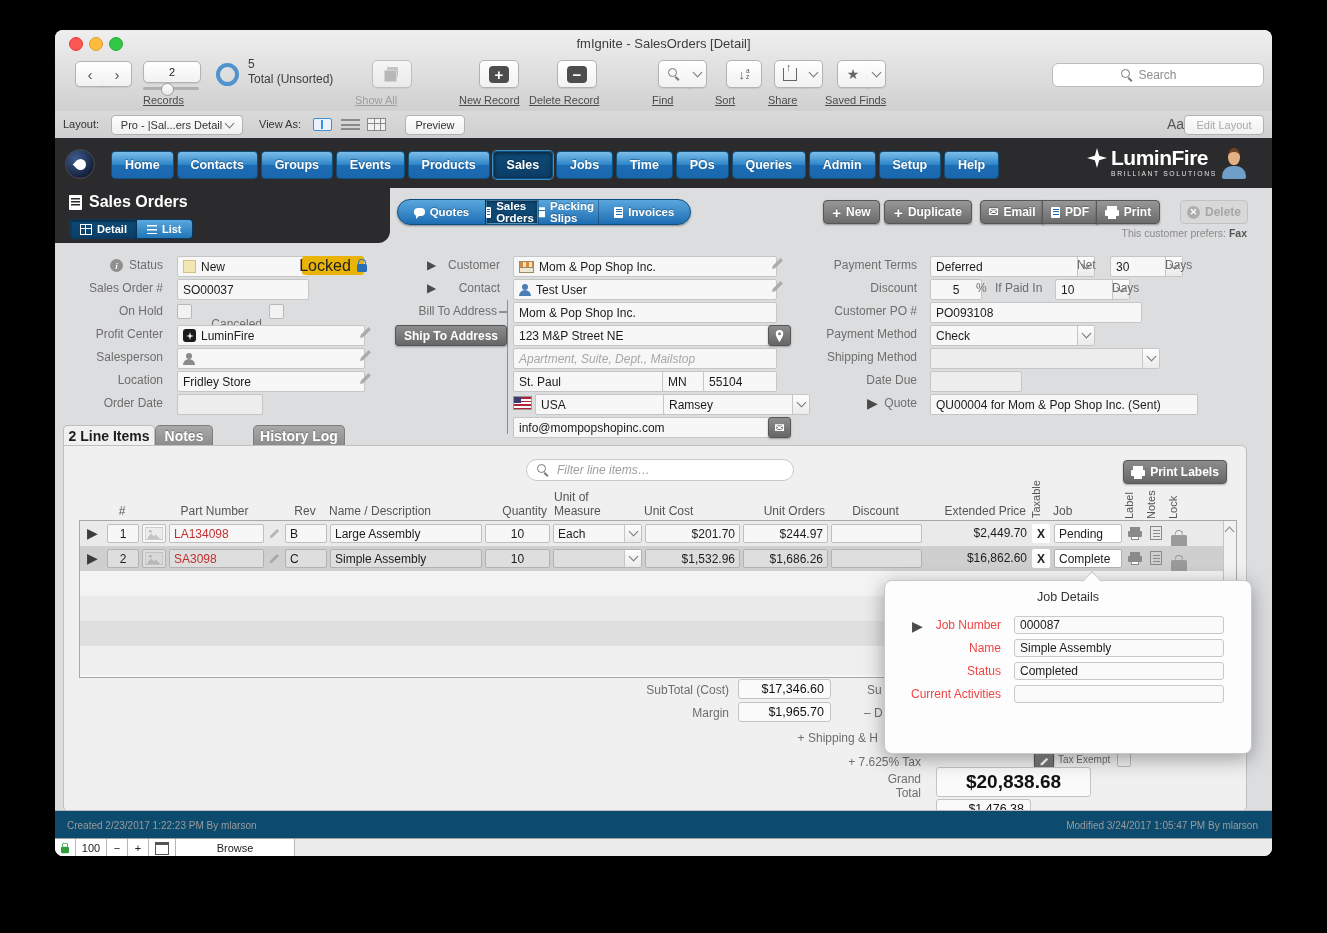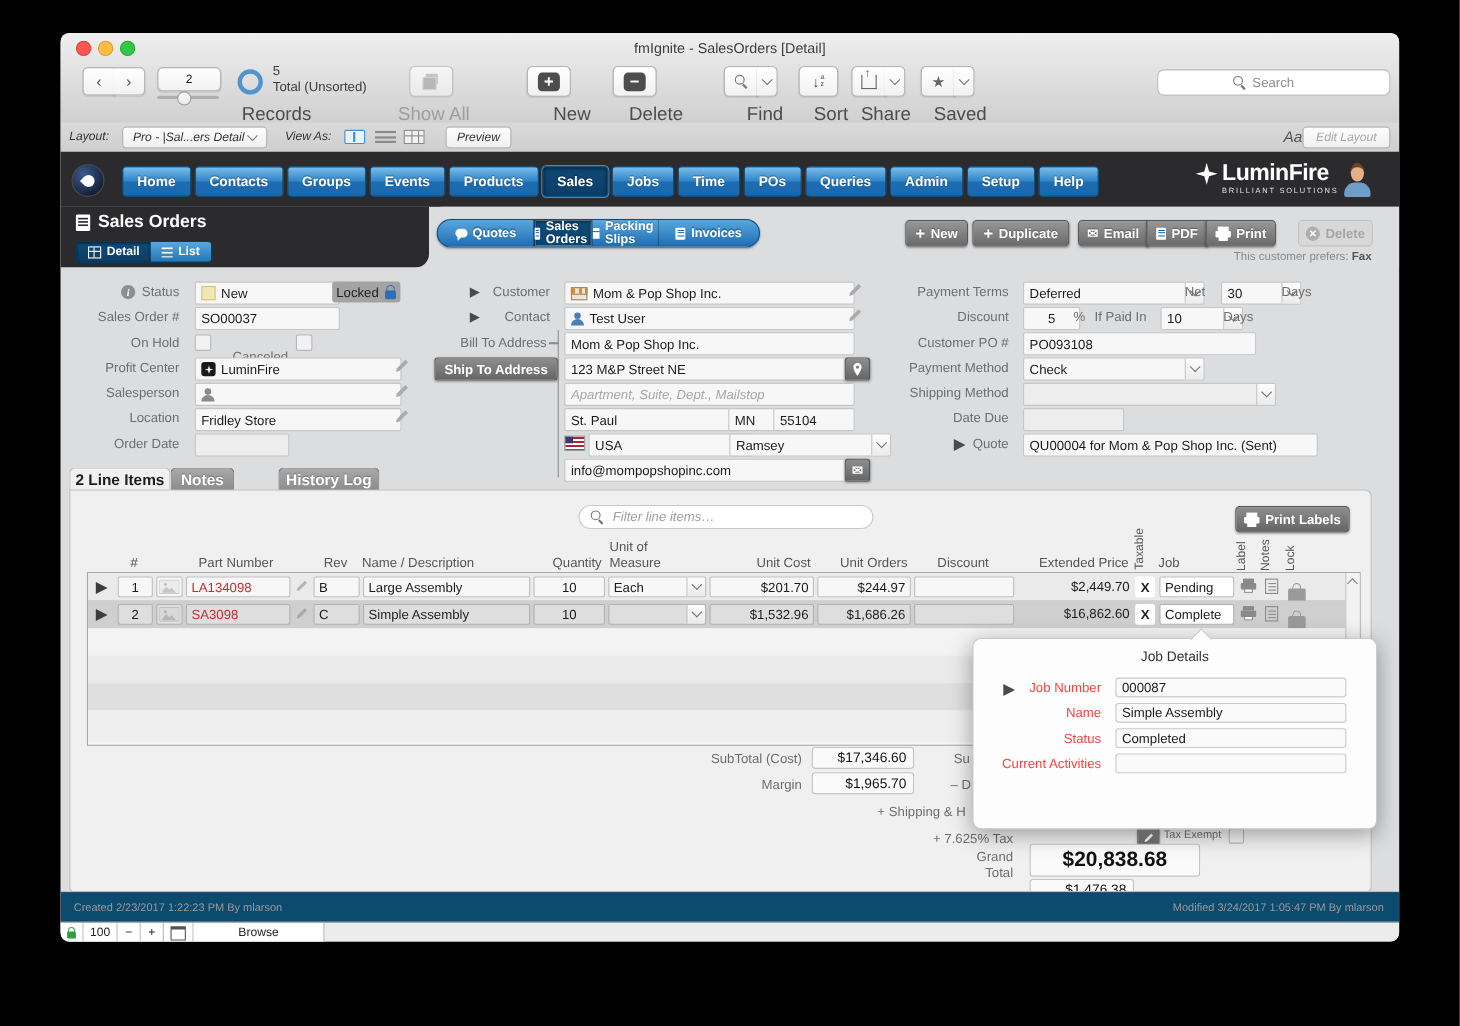--- a/index.html
+++ b/index.html
@@ -8,21 +8,21 @@
   .abs{position:absolute;box-sizing:border-box;}
   #win{position:absolute;left:55px;top:30px;width:1217px;height:826px;border-radius:8px;
        overflow:hidden;background:#dcdddf;box-shadow:0 25px 60px rgba(0,0,0,.75);}
   
   #chrome{position:absolute;left:0;top:0;width:100%;height:81px;
           background:linear-gradient(#efefef,#d0d0d0);border-bottom:1px solid #9c9c9c;}
   .tl{position:absolute;top:7px;width:12px;height:12px;border-radius:50%;}
   .wtitle{position:absolute;top:6px;left:0;width:100%;text-align:center;font-size:13px;color:#3d3d3d;}
   .tbtn{position:absolute;background:linear-gradient(#ffffff,#f1f1f1);border:1px solid #b3b3b3;
         border-radius:5px;box-shadow:0 1px 1px rgba(0,0,0,.08);display:flex;align-items:center;justify-content:center;}
-  .tlabel{position:absolute;font-size:17px;color:#4c4c4c;text-align:right;}
+  .tlabel{position:absolute;font-size:11px;color:#4c4c4c;text-align:left;text-decoration:underline;}
   .tlabel.dis{color:#9e9e9e;}
   .chev{display:inline-block;width:6px;height:6px;border-right:1.6px solid #777;
         border-bottom:1.6px solid #777;transform:rotate(45deg);margin-top:-4px;}
   .chevup{display:inline-block;width:6px;height:6px;border-left:1.6px solid #888;
         border-top:1.6px solid #888;transform:rotate(45deg);margin-top:4px;}
   .arrowch{font-size:15px;color:#555;line-height:1;}
   .mag{position:relative;width:12px;height:12px;display:inline-block;}
   .mag::before{content:'';position:absolute;left:0;top:0;width:7px;height:7px;border:1.5px solid #777;border-radius:50%;}
   .mag::after{content:'';position:absolute;left:8px;top:8px;width:4.5px;height:1.7px;background:#777;
               transform:rotate(45deg);transform-origin:0 0;}
@@ -40,21 +40,21 @@
   .searchbox input{border:none;outline:none;background:transparent;font-size:12px;color:#333;width:55px;
                    font-family:"Liberation Sans",sans-serif;}
   .searchbox input::placeholder{color:#8d8d8d;}
   .sorticon{display:flex;align-items:center;font-size:13px;color:#555;line-height:1;}
   .sorticon .az{display:flex;flex-direction:column;font-size:6.5px;color:#555;margin-left:1px;}
   .shareicon{position:relative;width:12px;height:12px;border:1.5px solid #666;border-top:none;}
   .shareicon::after{content:'↑';position:absolute;left:2px;top:-7px;font-size:11px;color:#666;}
   .staricon{font-size:14px;color:#666;line-height:1;}
   
   #layoutbar{position:absolute;left:0;top:81px;width:100%;height:27px;
-             background:linear-gradient(#dadada,#cfcfcf);border-bottom:1px solid #8f8f8f;font-size:11px;color:#333;font-style:italic;}
+             background:linear-gradient(#dadada,#cfcfcf);border-bottom:1px solid #8f8f8f;font-size:11px;color:#333;}
   .pill{position:absolute;background:linear-gradient(#fdfdfd,#f0f0f0);border:1px solid #b2b2b2;border-radius:4px;
         height:18px;display:flex;align-items:center;justify-content:center;gap:4px;font-size:11px;color:#333;}
   .viewicon{position:absolute;top:7px;width:19px;height:13px;box-sizing:border-box;}
   .vi-form{border:1.5px solid #3f8ed6;border-radius:2px;background:#eaf3fb;}
   .vi-form::after{content:'';position:absolute;left:7px;top:1px;bottom:1px;width:1.5px;background:#3f8ed6;}
   .vi-list{display:flex;flex-direction:column;justify-content:space-between;padding:1px 0;}
   .vi-list i{height:2px;background:#8a8a8a;display:block;}
   .vi-grid{border:1px solid #8a8a8a;background:
      linear-gradient(#8a8a8a,#8a8a8a) 0 4px/100% 1px no-repeat,
      linear-gradient(#8a8a8a,#8a8a8a) 6px 0/1px 100% no-repeat,
@@ -129,22 +129,22 @@
   .fld.empty{background:#ededed;}
   .sel{padding-right:18px;}
   .selbtn{position:absolute;right:0;top:0;bottom:0;width:16px;background:linear-gradient(#fdfdfd,#ebebeb);
           border-left:1px solid #c6c6c6;display:flex;align-items:center;justify-content:center;}
   .cb{position:absolute;width:13px;height:13px;background:#f2f2f2;border:1px solid #b8b8b8;border-radius:2px;}
   .pencil{position:absolute;width:16px;height:16px;}
   .info-ico{position:absolute;width:13px;height:13px;border-radius:50%;background:#8f8f8f;color:#fff;
             font-size:9px;font-style:italic;font-weight:bold;display:flex;align-items:center;justify-content:center;font-family:"Liberation Serif",serif;}
   .play{position:absolute;color:#4a4a4a;font-size:12px;line-height:1;}
   .swatch{width:11px;height:11px;background:#f3e6b5;border:1px solid #d5c27c;display:inline-block;flex:none;}
-  .lockbox{position:absolute;height:19px;background:#a3a3a3;border-radius:3px;display:flex;align-items:center;
-           justify-content:center;gap:6px;font-size:12px;color:#222;}
+  .lockbox{position:absolute;height:19px;background:#eab308;border-radius:3px;display:flex;align-items:center;
+           justify-content:center;gap:6px;font-size:16px;color:#222;}
   .padlock{position:relative;width:10px;height:8px;border-radius:1.5px;margin-top:4px;flex:none;}
   .padlock::before{content:'';position:absolute;left:1px;top:-5px;width:8px;height:6px;border:1.8px solid;
                    border-bottom:none;border-radius:4px 4px 0 0;box-sizing:border-box;border-color:inherit;}
   .pl-blue{background:#2d6fb7;border-color:#2d6fb7;}
   .pl-green{background:#2f9e3f;border-color:#2f9e3f;}
   .pl-open{background:#9a9a9a;border-color:#9a9a9a;}
   .pl-open::before{left:4px;transform:rotate(12deg);}
   .darkbtn{position:absolute;border-radius:3px;border:1px solid #565656;color:#fff;font-size:12px;font-weight:bold;
            background:linear-gradient(#8d8d8d,#666);display:flex;align-items:center;justify-content:center;gap:5px;
            box-shadow:0 1px 2px rgba(0,0,0,.3);}
@@ -631,21 +631,21 @@
         </span>
       <span>Print Labels</span>
     </div>
 
     <div class="colh" style="left:42px;width:32px;text-align:center;">#</div>
     <div class="colh" style="left:104px;width:93px;text-align:center;">Part Number</div>
     <div class="colh" style="left:220px;width:42px;text-align:center;">Rev</div>
     <div class="colh" style="left:265px;width:152px;">Name / Description</div>
     <div class="colh" style="left:420px;width:63px;text-align:right;">Quantity</div>
     <div class="colh" style="left:490px;width:58px;top:45px;line-height:1.15;">Unit of Measure</div>
-    <div class="colh" style="left:580px;width:93px;text-align:right;">Unit Cost</div>
+    <div class="colh" style="left:580px;width:93px;">Unit Cost</div>
     <div class="colh" style="left:678px;width:83px;text-align:right;">Unit Orders</div>
     <div class="colh" style="left:766px;width:91px;text-align:center;">Discount</div>
     <div class="colh" style="left:872px;width:90px;text-align:right;">Extended Price</div>
     <div class="vtext" style="left:966px;top:22px;height:50px;">Taxable</div>
     <div class="colh" style="left:989px;width:40px;">Job</div>
     <div class="vtext" style="left:1059px;top:40px;height:33px;">Label</div>
     <div class="vtext" style="left:1081px;top:40px;height:33px;">Notes</div>
     <div class="vtext" style="left:1103px;top:40px;height:33px;">Lock</div>
 
     <div id="tablebox">

